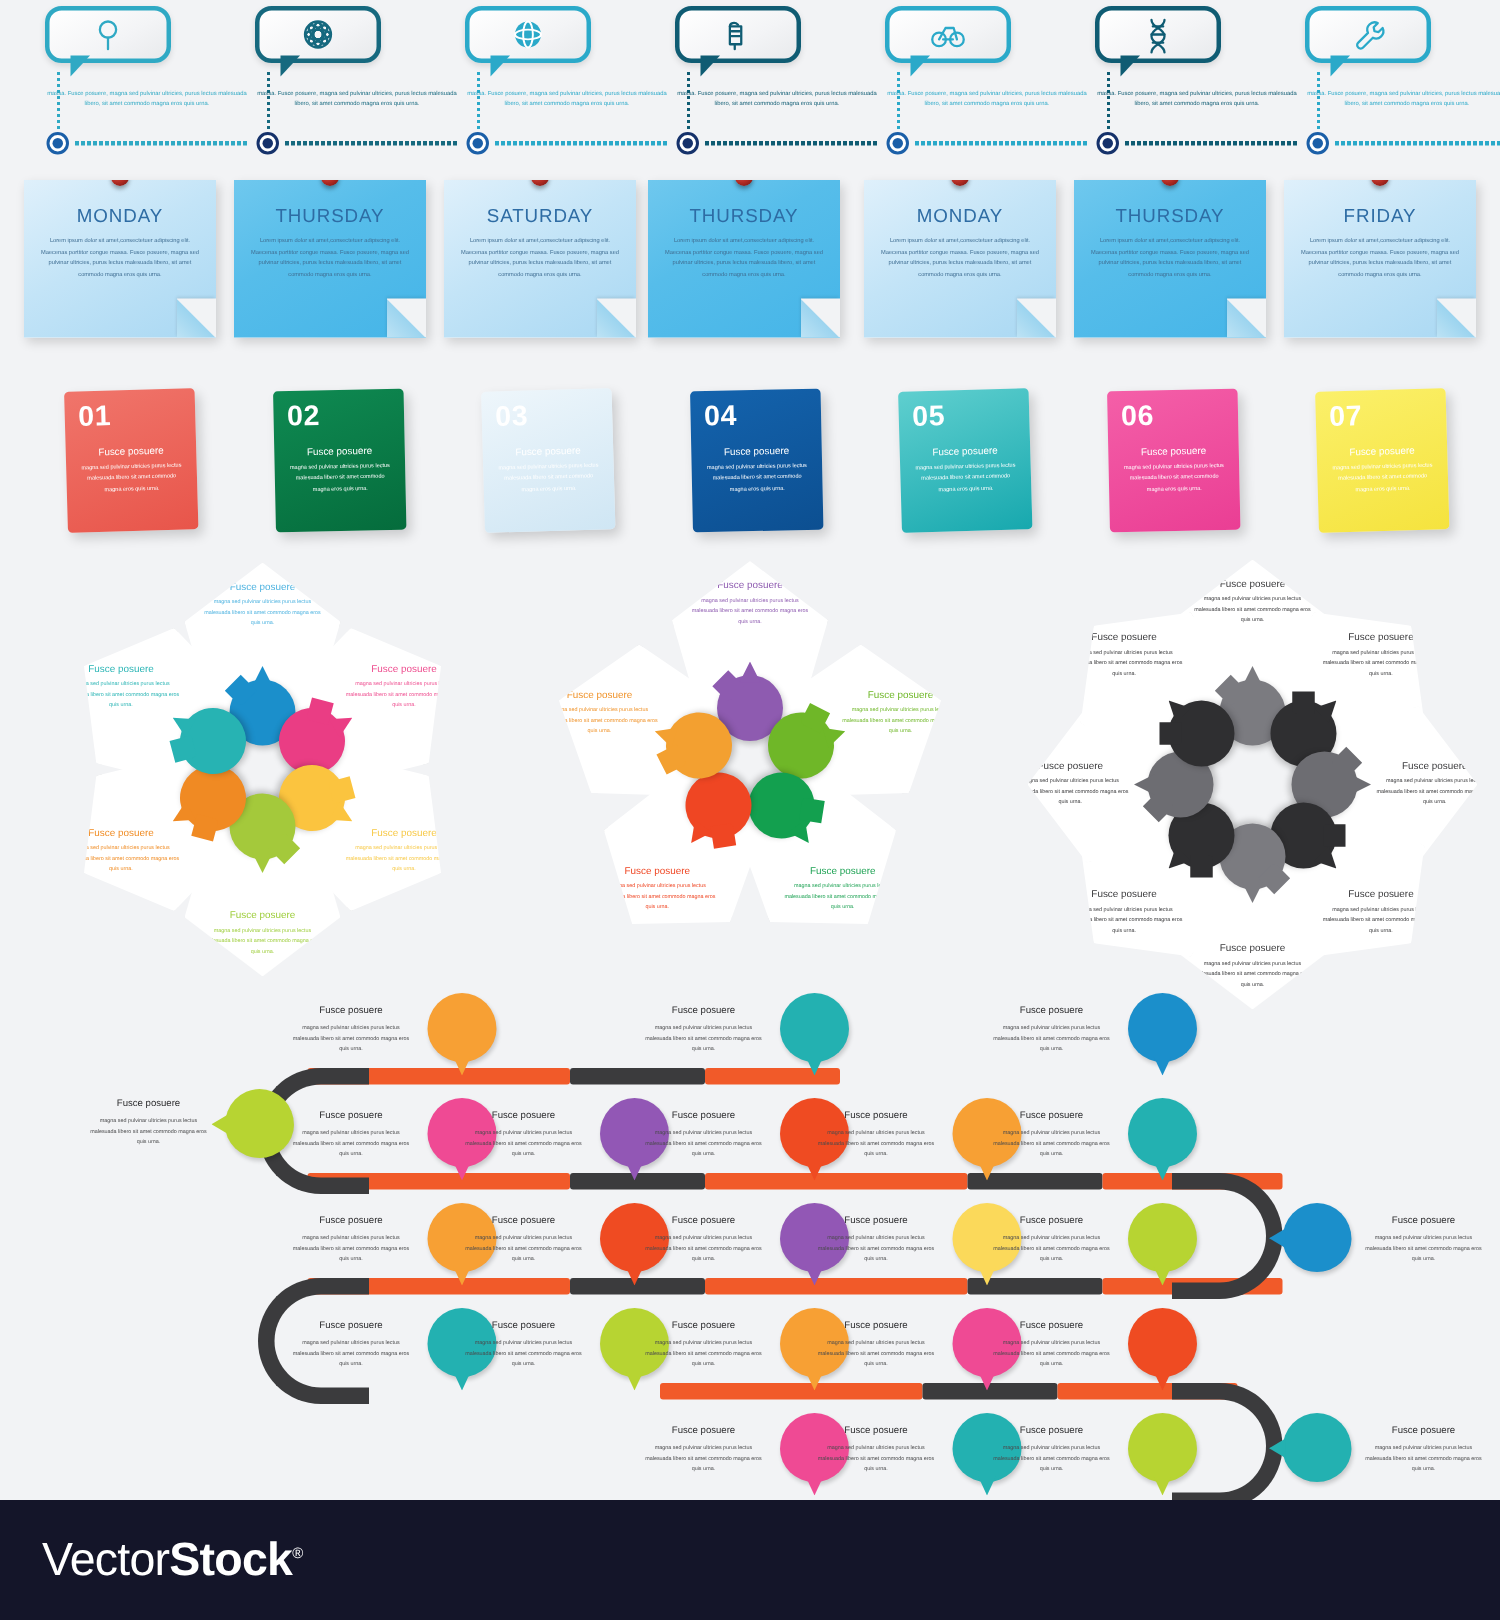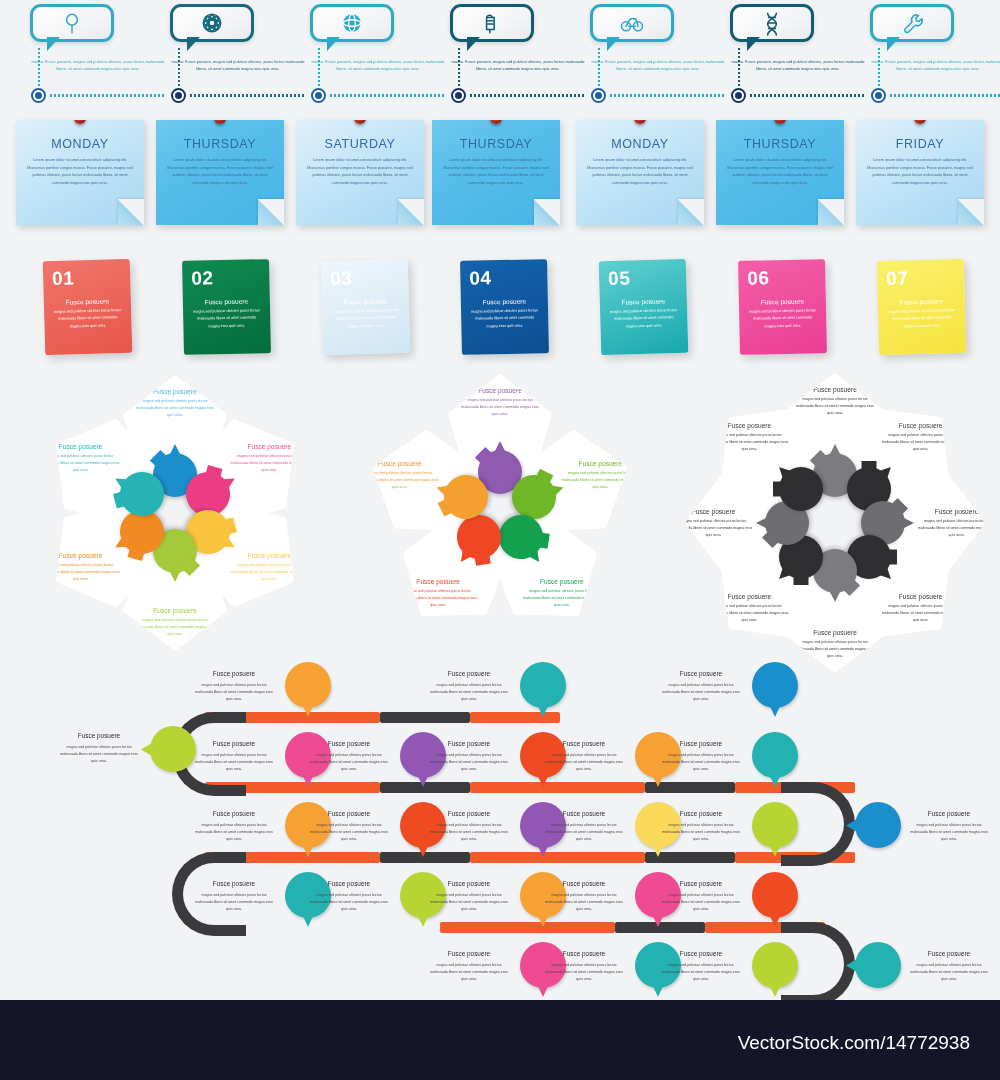--- a/index.html
+++ b/index.html
@@ -665,14 +665,14 @@
         <div style="position:absolute;left:-9px;top:50%;margin-top:-6px;width:11px;height:13px;background:#23b1b1;clip-path:polygon(100% 0,100% 100%,0 50%)"></div>
       </div>
       <div class="rd-txt" style="left:908px;top:298px">
         <div class="rd-h">Fusce posuere</div>
         <div class="rd-b">magna sed pulvinar ultricies purus lectus malesuada libero sit amet commodo magna eros quis urna.</div>
       </div>
     </div>
 </div>
 
 <div class="footer">
-  <div class="vs-url">VectorStock.com/14772938</div>
+  <div class="vs-logo"><span>Vector</span><span class="b">Stock</span><sup>®</sup></div>
 </div>
 
 </body></html>

